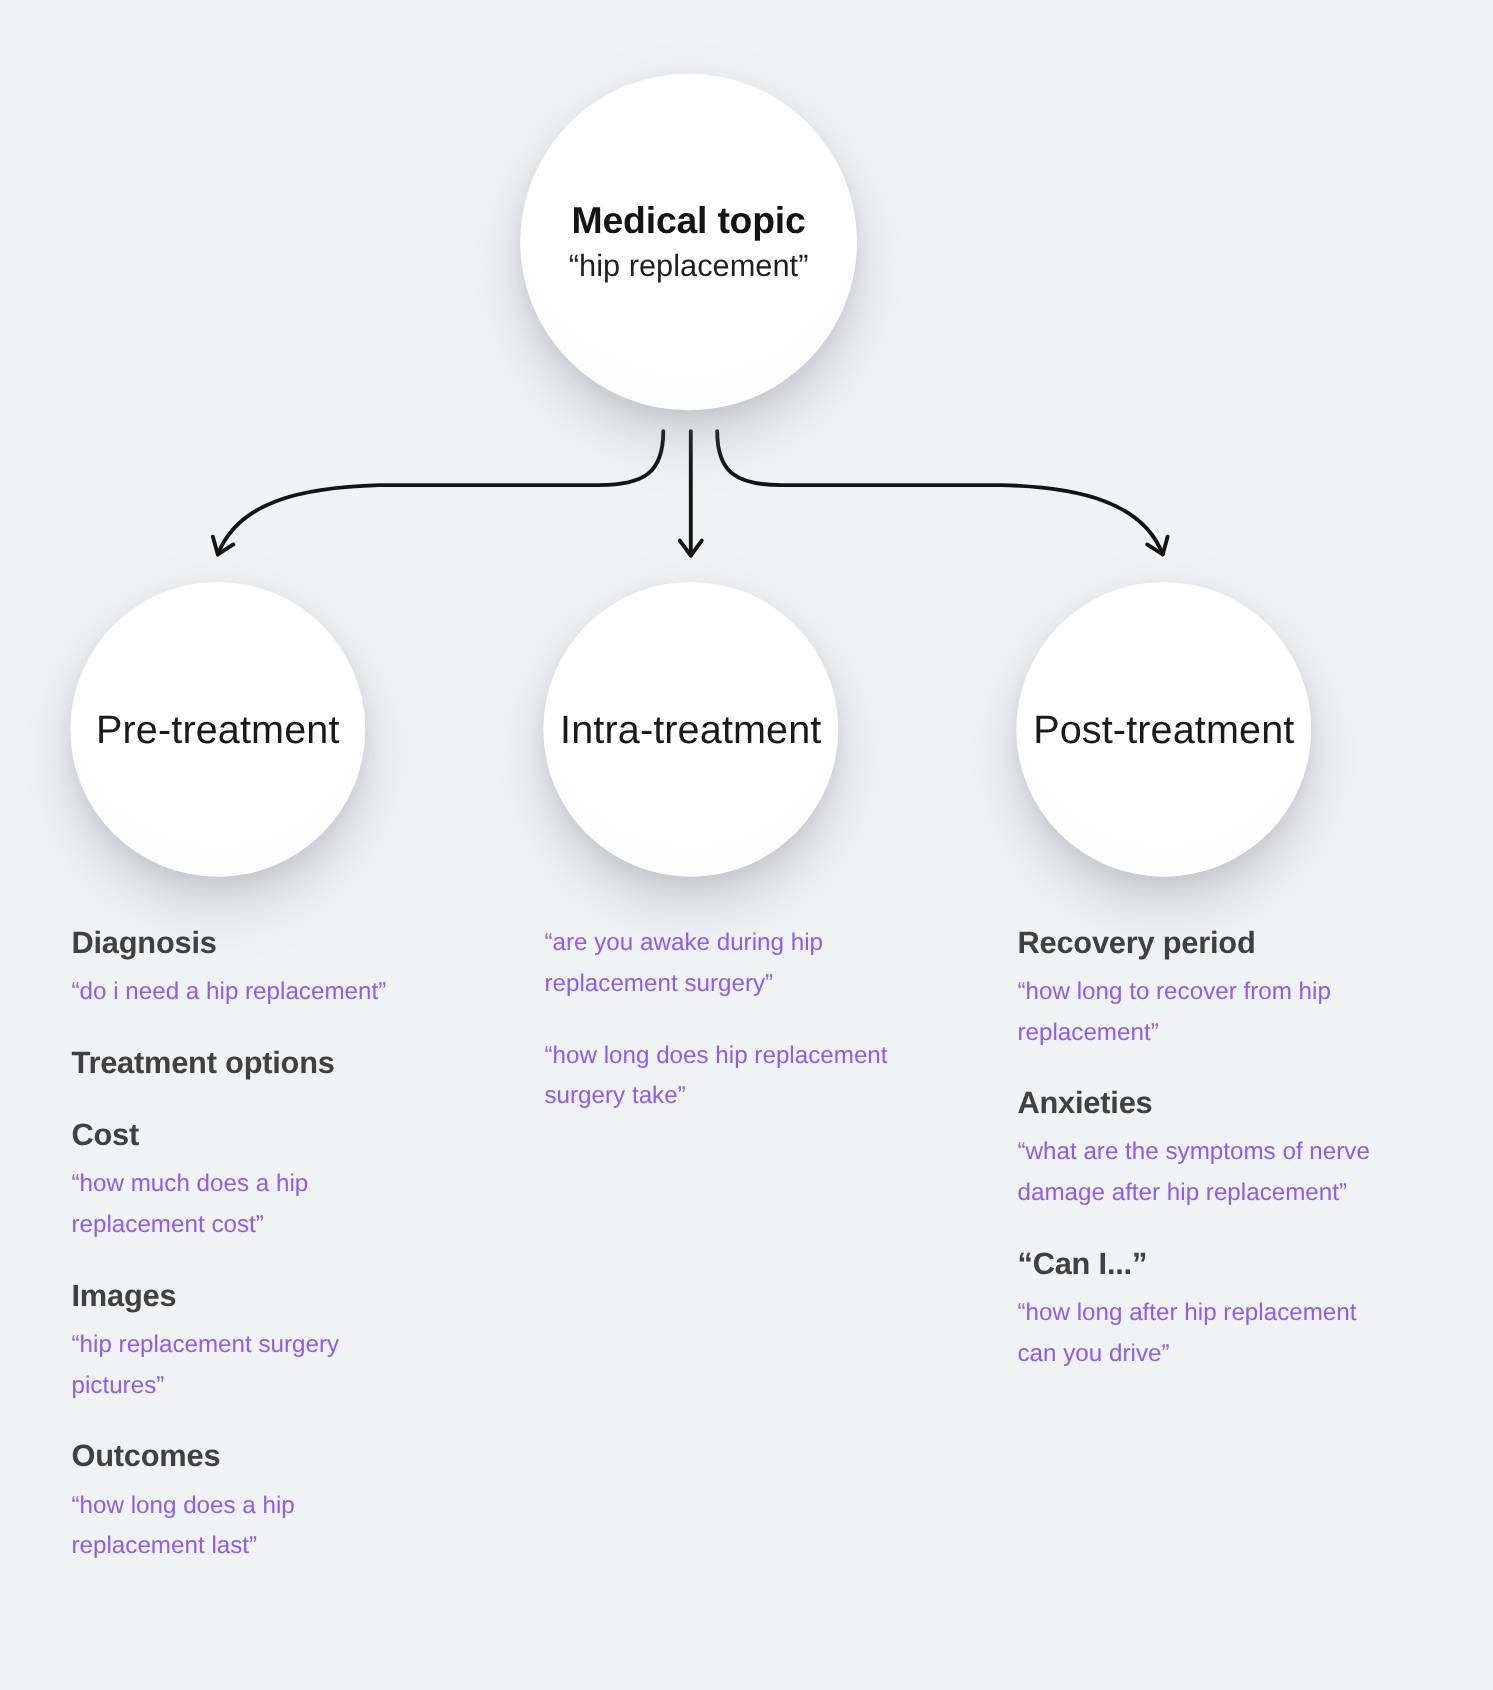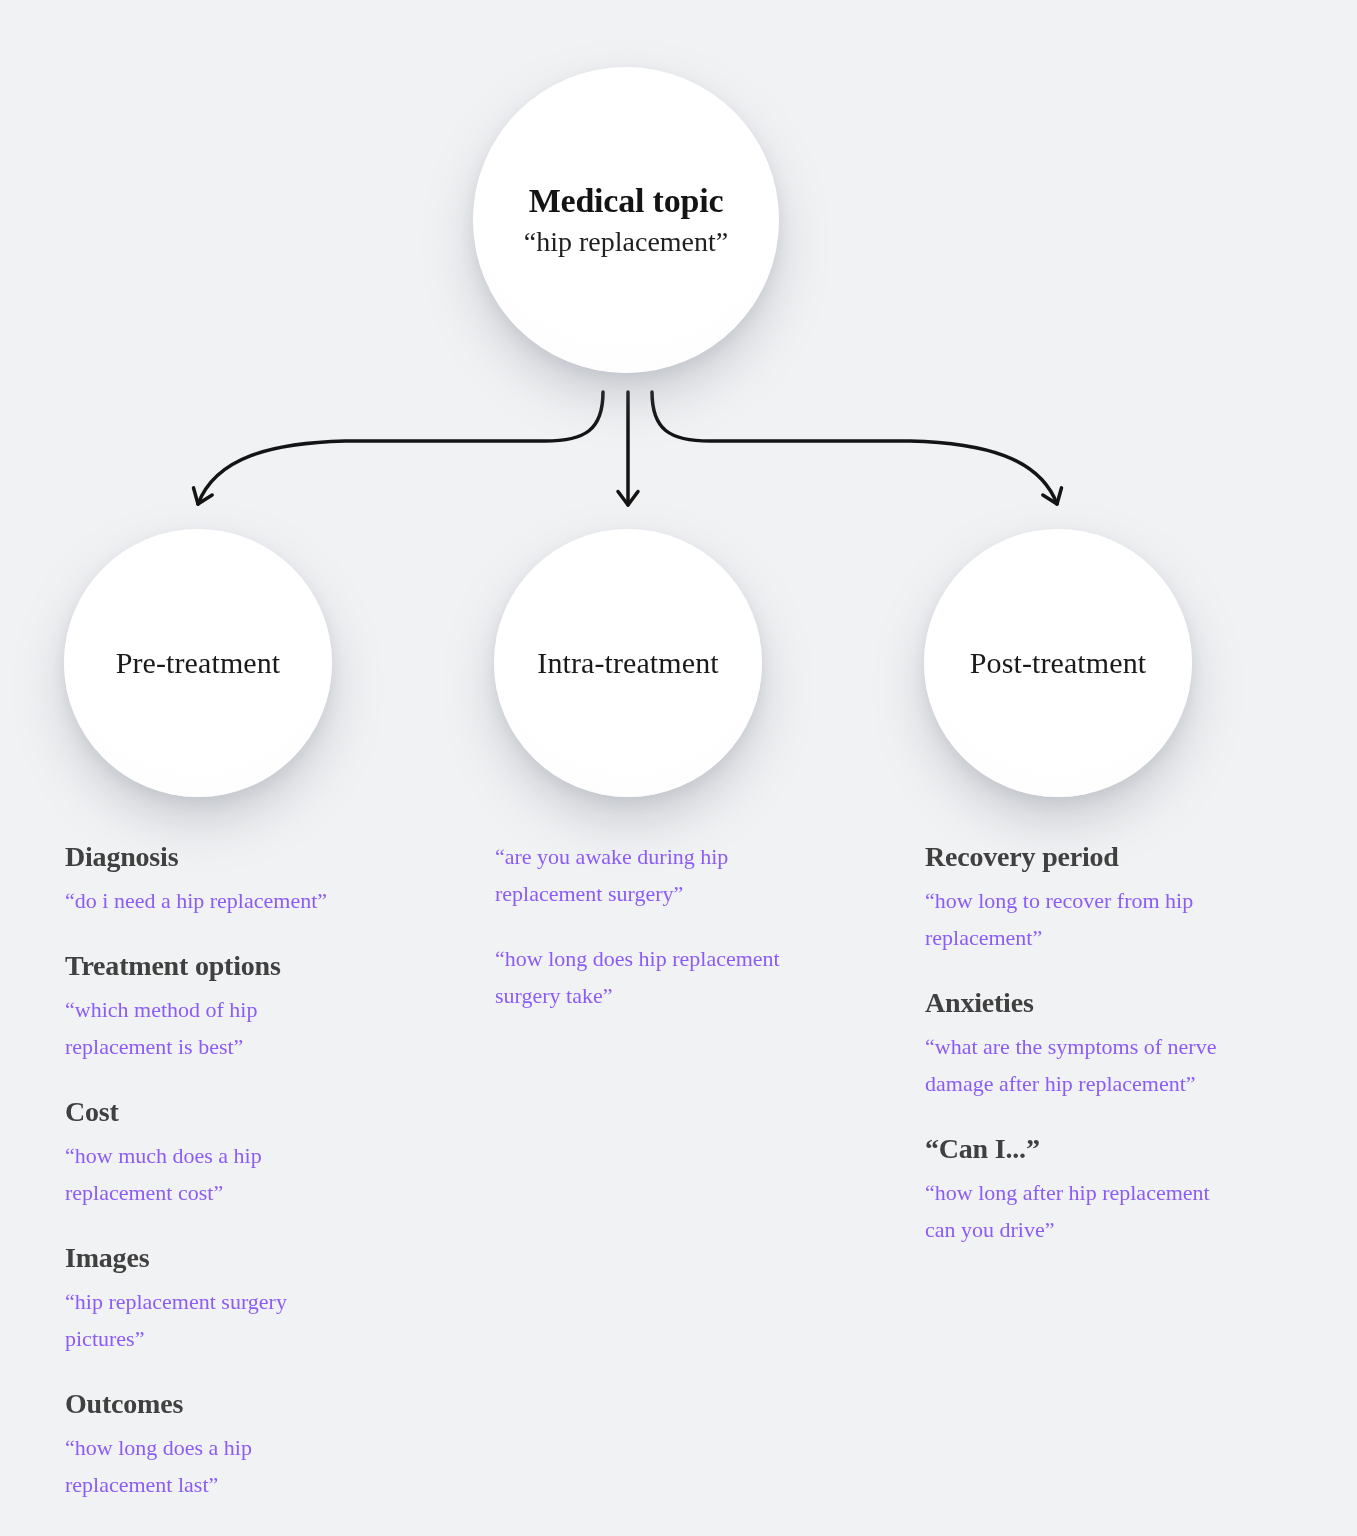--- a/index.html
+++ b/index.html
@@ -5,21 +5,21 @@
   html, body {
     margin: 0;
     padding: 0;
     background: #f1f2f4;
   }
   .canvas {
     position: relative;
     width: 1357px;
     height: 1536px;
     background: #f1f2f4;
-    font-family: Liberation Serif, serif;
+    font-family: Liberation Sans, sans-serif;
     color: #1a1a1a;
     overflow: hidden;
   }
   svg.connectors {
     position: absolute;
     left: 0; top: 0;
     width: 1357px; height: 1536px;
     pointer-events: none;
   }
   .circle {
@@ -51,21 +51,21 @@
     color: #141414;
     letter-spacing: -0.2px;
   }
   .root-subtitle {
     font-size: 28px;
     font-weight: 400;
     line-height: 38px;
     color: #1f1f1f;
   }
   .branch-label {
-    font-size: 30px;
+    font-size: 36px;
     font-weight: 400;
     color: #1a1a1a;
     letter-spacing: 0.1px;
   }
   .column {
     position: absolute;
     top: 838px;
   }
   .column.col-pre   { left: 65px;  width: 400px; }
   .column.col-intra { left: 495px; width: 410px; }
@@ -118,22 +118,20 @@
     <div class="branch-label">Intra-treatment</div>
   </div>
 
   <div class="column col-pre">
     <div class="group">
       <div class="group-heading">Diagnosis</div>
       <div class="group-quote">“do i need a hip replacement”</div>
     </div>
     <div class="group">
       <div class="group-heading">Treatment options</div>
-      <div class="group-quote">“which method of hip
-replacement is best”</div>
     </div>
     <div class="group">
       <div class="group-heading">Cost</div>
       <div class="group-quote">“how much does a hip
 replacement cost”</div>
     </div>
     <div class="group">
       <div class="group-heading">Images</div>
       <div class="group-quote">“hip replacement surgery
 pictures”</div>

